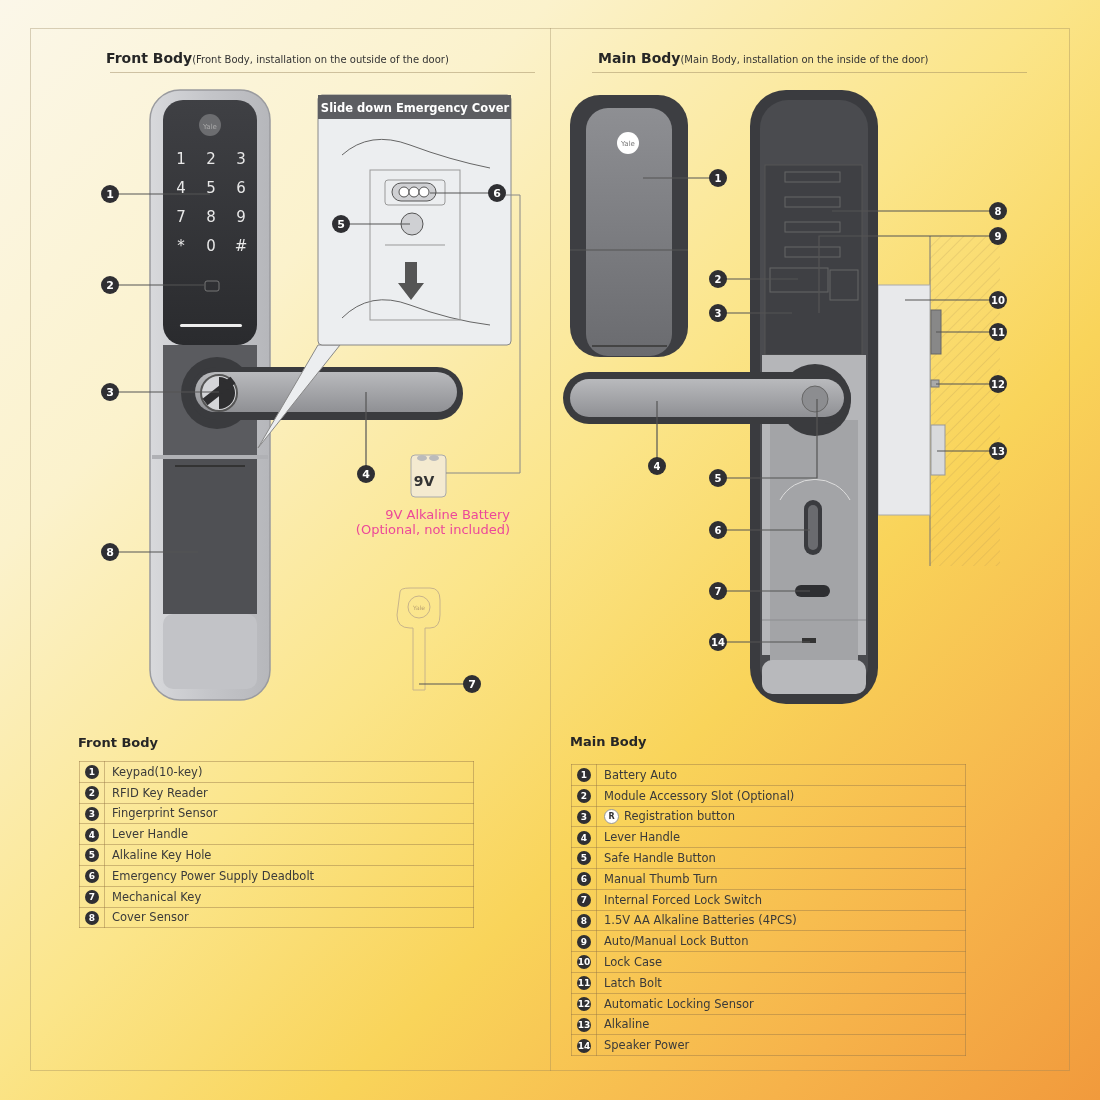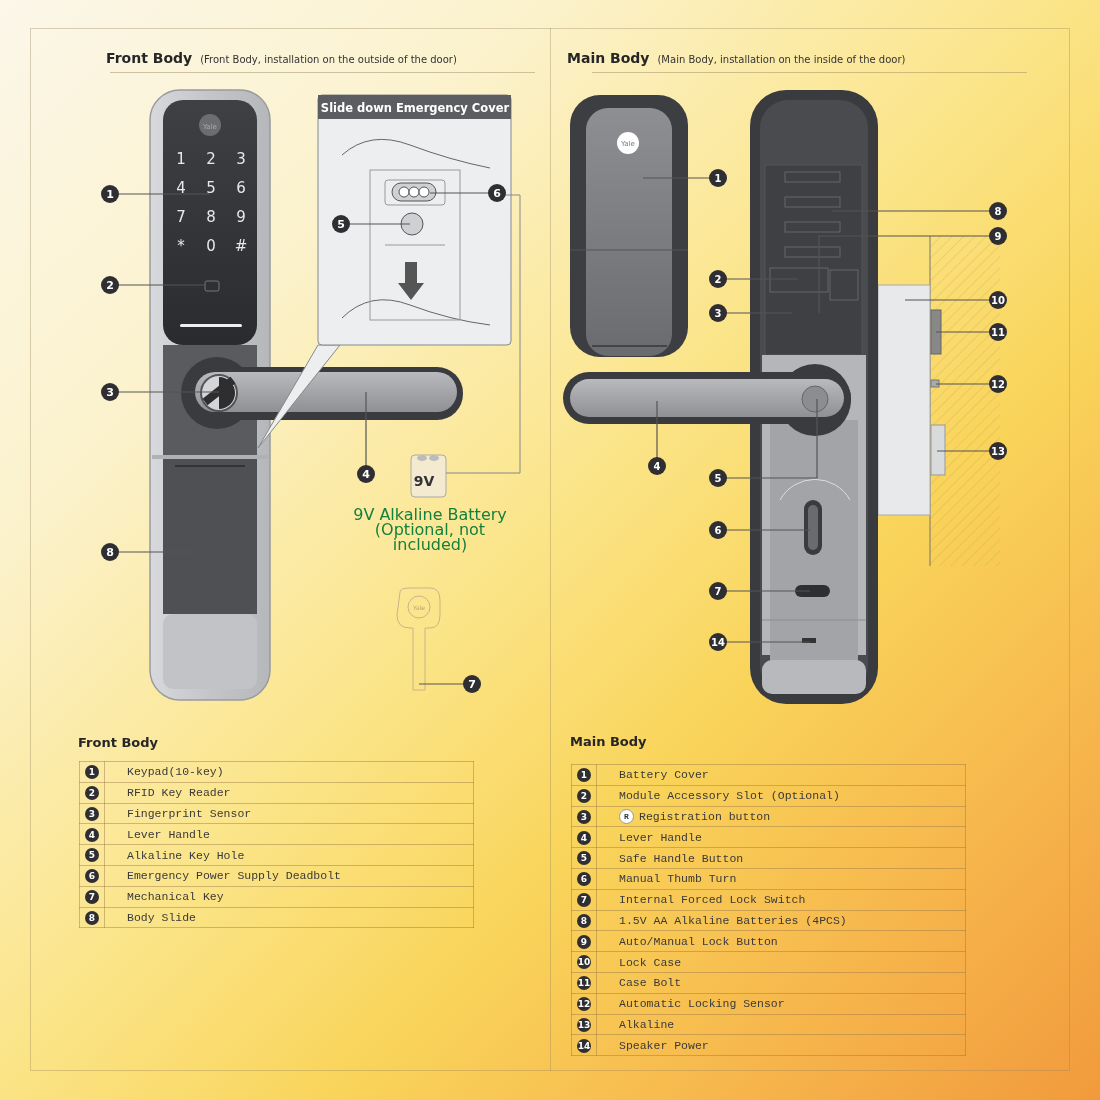--- a/index.html
+++ b/index.html
@@ -4,45 +4,45 @@
 <style>
   html, body { margin:0; padding:0; }
   body {
     width:1100px; height:1100px; position:relative; overflow:hidden;
     font-family:"DejaVu Sans", sans-serif; color:#2b2b2b;
     background: linear-gradient(135deg, #fbf7e9 0%, #fbf2cc 25%, #fbe58a 48%, #f9d45a 65%, #f6b24a 85%, #f19a3c 100%);
   }
   .frame { position:absolute; left:30px; top:28px; width:1040px; height:1043px; border:1px solid rgba(150,130,90,0.35); box-sizing:border-box; }
   .divider { position:absolute; left:550px; top:28px; width:1px; height:1043px; background:rgba(150,130,90,0.35); }
   .sec-title { position:absolute; font-size:14px; font-weight:bold; color:#262626; white-space:nowrap; }
-  .sec-title .sub { font-size:10px; font-weight:normal; margin-left:8px; color:#333; }
+  .sec-title .sub { font-size:10px; font-weight:normal; color:#333; }
   .hr { position:absolute; height:1px; background:rgba(150,130,90,0.45); }
   .diagram { position:absolute; left:0; top:0; }
-  .callout-text { position:absolute; font-size:16px; text-align:center; color:#15803d; line-height:15px; }
+  .callout-text { position:absolute; font-size:13px; text-align:right; color:#ec4899; line-height:15px; }
   .list-title { position:absolute; font-size:13px; font-weight:bold; color:#262626; }
   table.legend { position:absolute; border-collapse:collapse; font-size:11.5px; color:#3a3a3a; }
   table.legend td { border:1px solid rgba(150,120,70,0.45); height:19.8px; padding:0; }
   table.legend td.num { width:24px; text-align:center; }
-  table.legend td.lbl { padding-left:22px;font-family:Liberation Mono, monospace; }
+  table.legend td.lbl { padding-left:7px; }
   .badge { display:inline-block; width:14px; height:14px; border-radius:50%; background:#2f2f33; color:#fff; font-size:9px; line-height:14px; text-align:center; font-weight:bold; vertical-align:middle; }
   .rmark { display:inline-block; width:13px; height:13px; border-radius:50%; background:#fff; border:1px solid #999; font-size:8px; line-height:13px; text-align:center; font-weight:bold; margin-right:5px; vertical-align:middle; color:#333; }
   svg text { font-family:"DejaVu Sans", sans-serif; }
 </style>
 </head>
 <body>
 
 <div class="frame"></div>
 <div class="divider"></div>
 
 <div class="sec-title" style="left:106px; top:50px;">
   <span>Front Body</span><span class="sub">(Front Body, installation on the outside of the door)</span>
 </div>
 <div class="hr" style="left:110px; top:72px; width:425px;"></div>
 
-<div class="sec-title" style="left:567px; top:50px;">
+<div class="sec-title" style="left:598px; top:50px;">
   <span>Main Body</span><span class="sub">(Main Body, installation on the inside of the door)</span>
 </div>
 <div class="hr" style="left:592px; top:72px; width:435px;"></div>
 
 <svg class="diagram" width="1100" height="720" viewBox="0 0 1100 720">
   <defs>
     <linearGradient id="silver" x1="0" x2="1">
       <stop offset="0" stop-color="#d8d9dc"></stop>
         <stop offset="0.5" stop-color="#c4c5c9"></stop>
         <stop offset="1" stop-color="#b6b7bb"></stop>
@@ -290,31 +290,31 @@
   <tr>
         <td class="num"><span class="badge">6</span></td>
         <td class="lbl">Emergency Power Supply Deadbolt</td>
       </tr>
   <tr>
         <td class="num"><span class="badge">7</span></td>
         <td class="lbl">Mechanical Key</td>
       </tr>
   <tr>
         <td class="num"><span class="badge">8</span></td>
-        <td class="lbl">Body Slide</td>
+        <td class="lbl">Cover Sensor</td>
       </tr>
 </tbody>
   </table>
 
 <div class="list-title" style="left:570px; top:734px;">Main Body</div>
 <table class="legend" style="left:571px; top:764px; width:395px;">
   <tbody>
       <tr>
         <td class="num"><span class="badge">1</span></td>
-        <td class="lbl">Battery Cover</td>
+        <td class="lbl">Battery Auto</td>
       </tr>
   <tr>
         <td class="num"><span class="badge">2</span></td>
         <td class="lbl">Module Accessory Slot (Optional)</td>
       </tr>
   <tr>
         <td class="num"><span class="badge">3</span></td>
         <td class="lbl"><span class="rmark">R</span><span>Registration button</span></td>
       </tr>
   <tr>
@@ -340,21 +340,21 @@
   <tr>
         <td class="num"><span class="badge">9</span></td>
         <td class="lbl">Auto/Manual Lock Button</td>
       </tr>
   <tr>
         <td class="num"><span class="badge">10</span></td>
         <td class="lbl">Lock Case</td>
       </tr>
   <tr>
         <td class="num"><span class="badge">11</span></td>
-        <td class="lbl">Case Bolt</td>
+        <td class="lbl">Latch Bolt</td>
       </tr>
   <tr>
         <td class="num"><span class="badge">12</span></td>
         <td class="lbl">Automatic Locking Sensor</td>
       </tr>
   <tr>
         <td class="num"><span class="badge">13</span></td>
         <td class="lbl">Alkaline</td>
       </tr>
   <tr>

